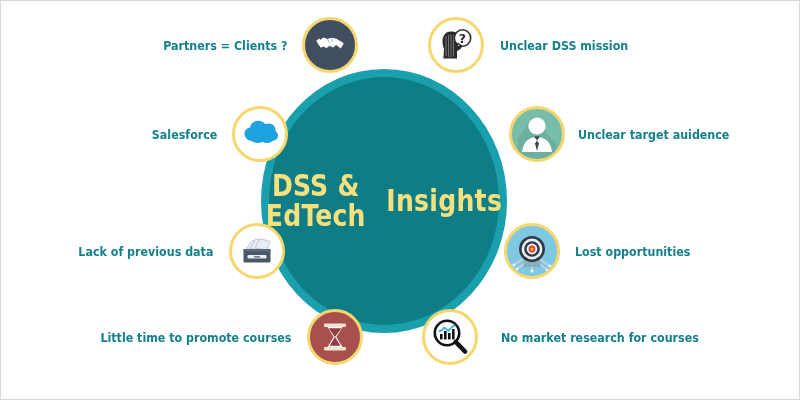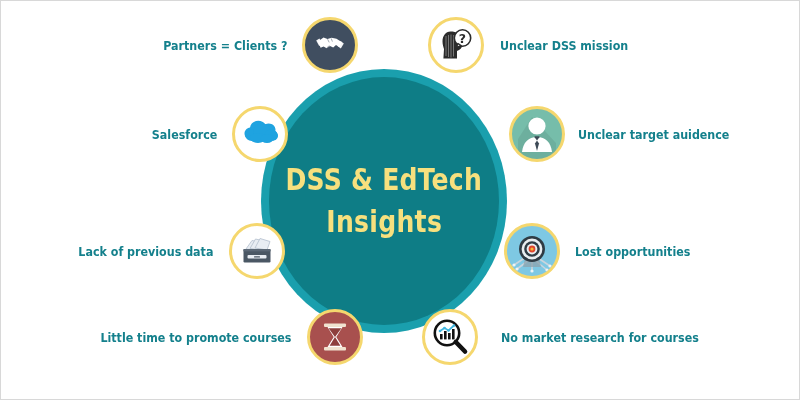--- a/index.html
+++ b/index.html
@@ -28,21 +28,21 @@
     left:268px; top:76px;
     width:230px; height:248px;
     border-radius:50%;
     background:#0e7d86;
   }
   #hub-title{
     position:absolute;
     left:268px; top:76px;
     width:230px; height:248px;
     display:flex;
-    flex-direction:column;
+    flex-direction:row;
     align-items:center;
     justify-content:center;
     gap:12px;
     pointer-events:none;
   }
   #hub-title .tline{
     color:#f7e07e;
     font-family:"DejaVu Sans Condensed","Liberation Sans",sans-serif;
     font-weight:bold;
     font-size:30px;

